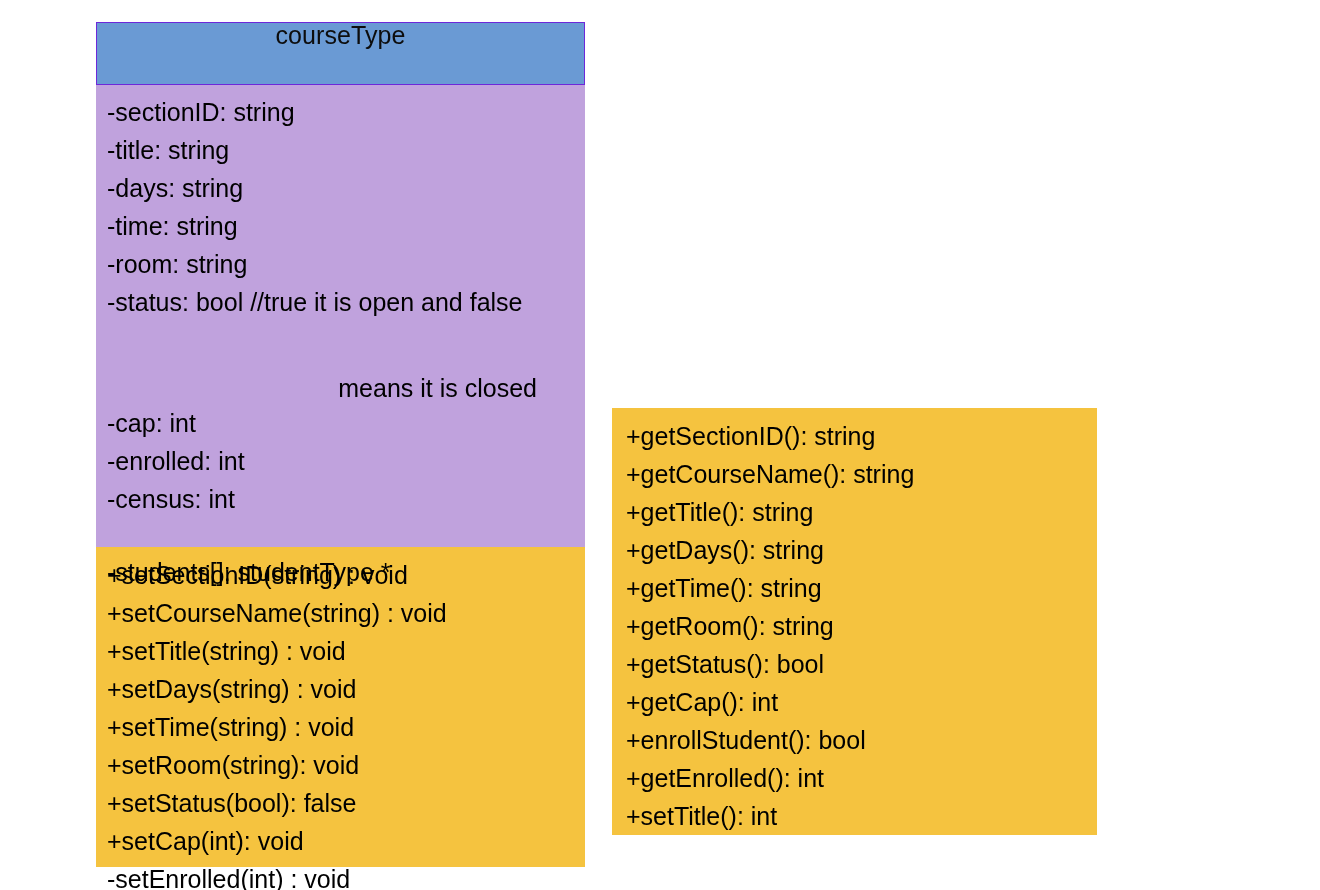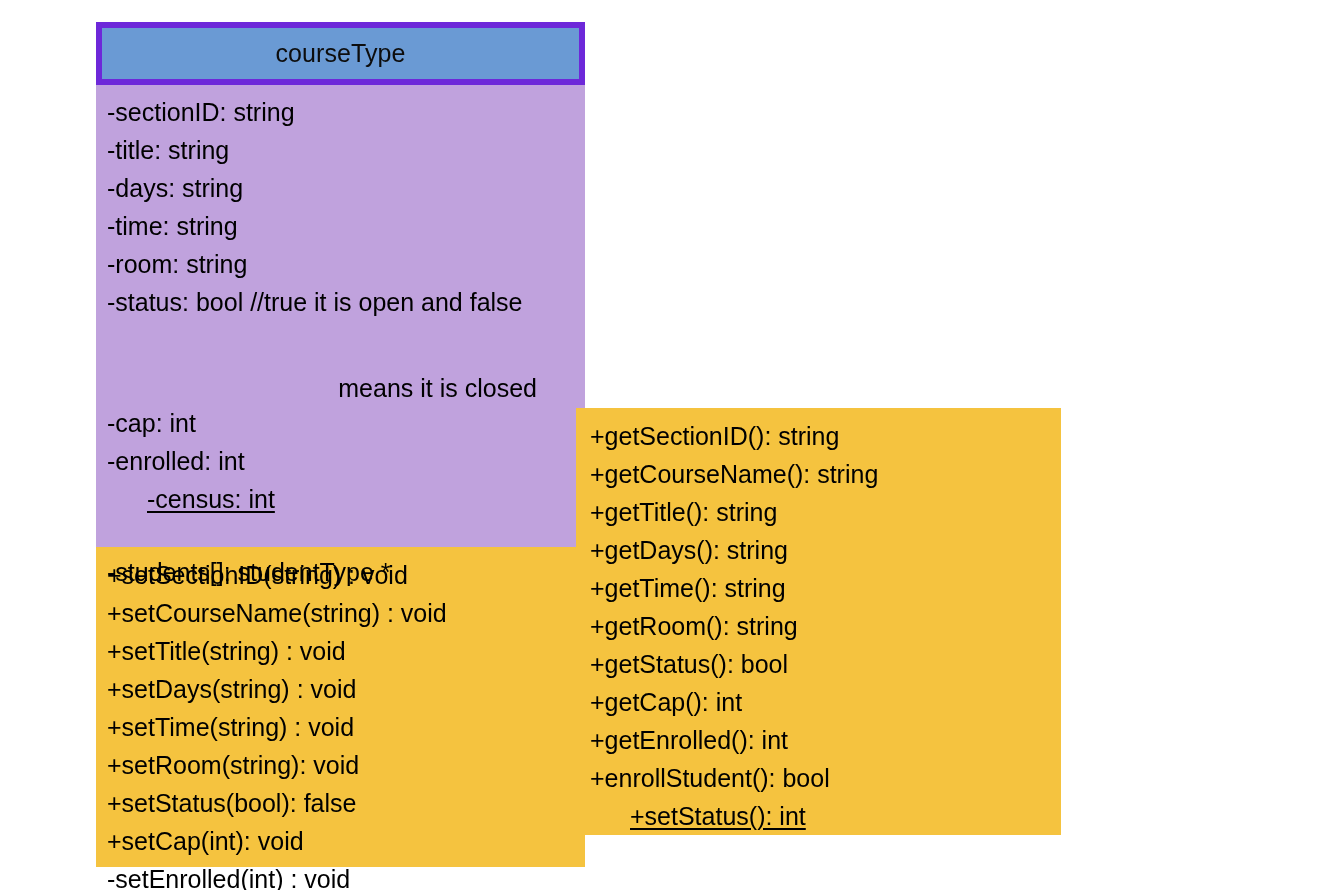--- a/index.html
+++ b/index.html
@@ -33,23 +33,23 @@
     top: 22px;
     width: 489px;
     height: 845px;
   }
 
   .class-name-compartment {
     box-sizing: border-box;
     width: 100%;
     height: 63px;
     background: #6a9ad4;
-    border: 6px solid #6d28d9;
+    border: 1px solid #6d28d9;
     display: flex;
-    align-items: center;
+    align-items: flex-start;
     justify-content: center;
   }
 
   .class-name-text {
     font-size: 25px;
     color: #0d0d0d;
     letter-spacing: 0.1px;
     line-height: 1;
   }
 
@@ -65,42 +65,40 @@
     box-sizing: border-box;
     width: 100%;
     height: 320px;
     background: #f5c33f;
     padding: 11px 0 0 11px;
   }
 
   
   #ops-box-getters {
     position: absolute;
-    left: 576px;
+    left: 612px;
     top: 408px;
     width: 485px;
     height: 427px;
     box-sizing: border-box;
     background: #f5c33f;
     padding: 11px 0 0 14px;
   }
 
   
   .member {
     font-size: 25px;
     line-height: 35px;
     color: #000000;
     white-space: pre;
   }
 
   .member.static {
-    text-decoration: underline;
     text-underline-offset: 3px;
     display: inline-block;
-    margin-left: 40px;
   }
 
   .member-row {
     line-height: 35px;
   }
 
   .member.highlight-yellow {
     color: #000000;
   }
 
@@ -160,18 +158,18 @@
 
   <div id="ops-box-getters">
       <div class="member-row"><span class="member">+getSectionID(): string</span></div>
       <div class="member-row"><span class="member">+getCourseName(): string</span></div>
       <div class="member-row"><span class="member">+getTitle(): string</span></div>
       <div class="member-row"><span class="member">+getDays(): string</span></div>
       <div class="member-row"><span class="member">+getTime(): string</span></div>
       <div class="member-row"><span class="member">+getRoom(): string</span></div>
       <div class="member-row"><span class="member">+getStatus(): bool</span></div>
       <div class="member-row"><span class="member">+getCap(): int</span></div>
+      <div class="member-row"><span class="member">+enrollStudent(): bool</span></div>
       <div class="member-row"><span class="member">+getEnrolled(): int</span></div>
-      <div class="member-row"><span class="member">+enrollStudent(): bool</span></div>
-      <div class="member-row"><span class="member static">+setStatus(): int</span></div>
+      <div class="member-row"><span class="member static">+setTitle(): int</span></div>
     </div>
 
 </div>
 
 </body></html>

